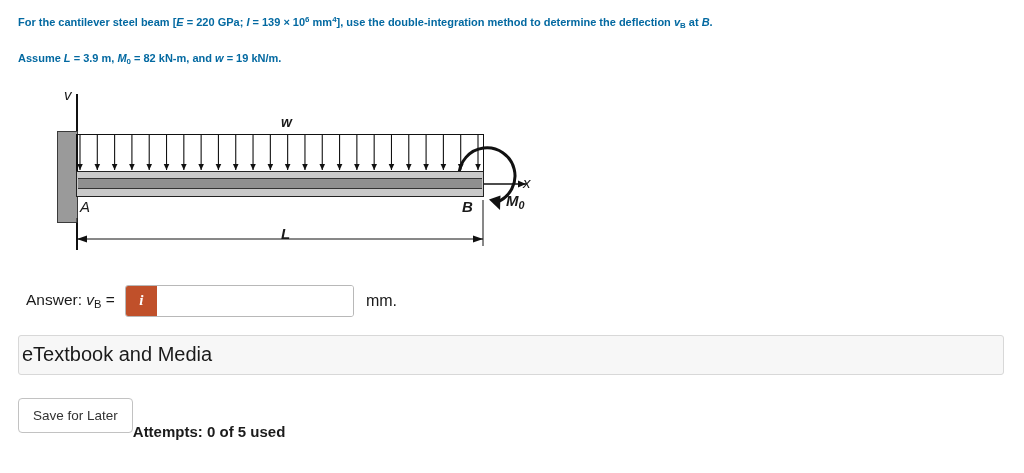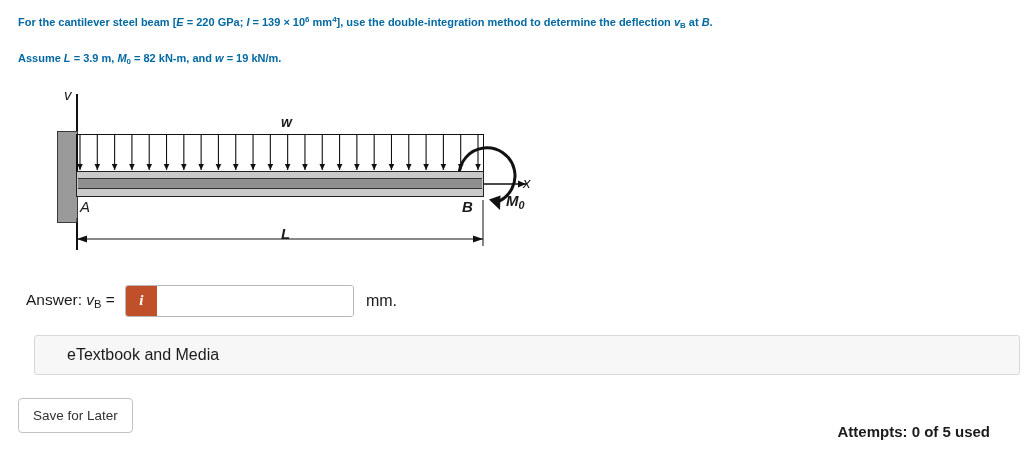--- a/index.html
+++ b/index.html
@@ -205,42 +205,41 @@
     font-size: 14px;
     padding: 0 8px;
     font-family: "Liberation Sans", sans-serif;
     background: #fff;
   }
   .unit-label { margin-left: 12px; font-size: 16px; }
 
   
   .etext-panel {
     margin-top: 18px;
-    margin-left: 16px;
+    margin-left: 0px;
     width: 986px;
     box-sizing: border-box;
     height: 40px;
     border: 1px solid #d8d8d8;
     background: #f7f7f7;
     border-radius: 3px;
     display: flex;
     align-items: center;
-    padding-left: 32px;
-    font-size: 16px;
+    padding-left: 3px;
+    font-size: 20px;
     color: #1b1b1b;
     cursor: pointer;
   }
 
   
   .footer {
     margin-top: 16px;
     width: 986px;
     display: flex;
     align-items: center;
-    justify-content: space-between;
   }
   .save-later-btn {
     border: 1px solid #c2c2c2;
     background: #fff;
     border-radius: 4px;
     padding: 9px 14px;
     font-size: 13.5px;
     color: #333;
     cursor: pointer;
     font-family: "Liberation Sans", sans-serif;

